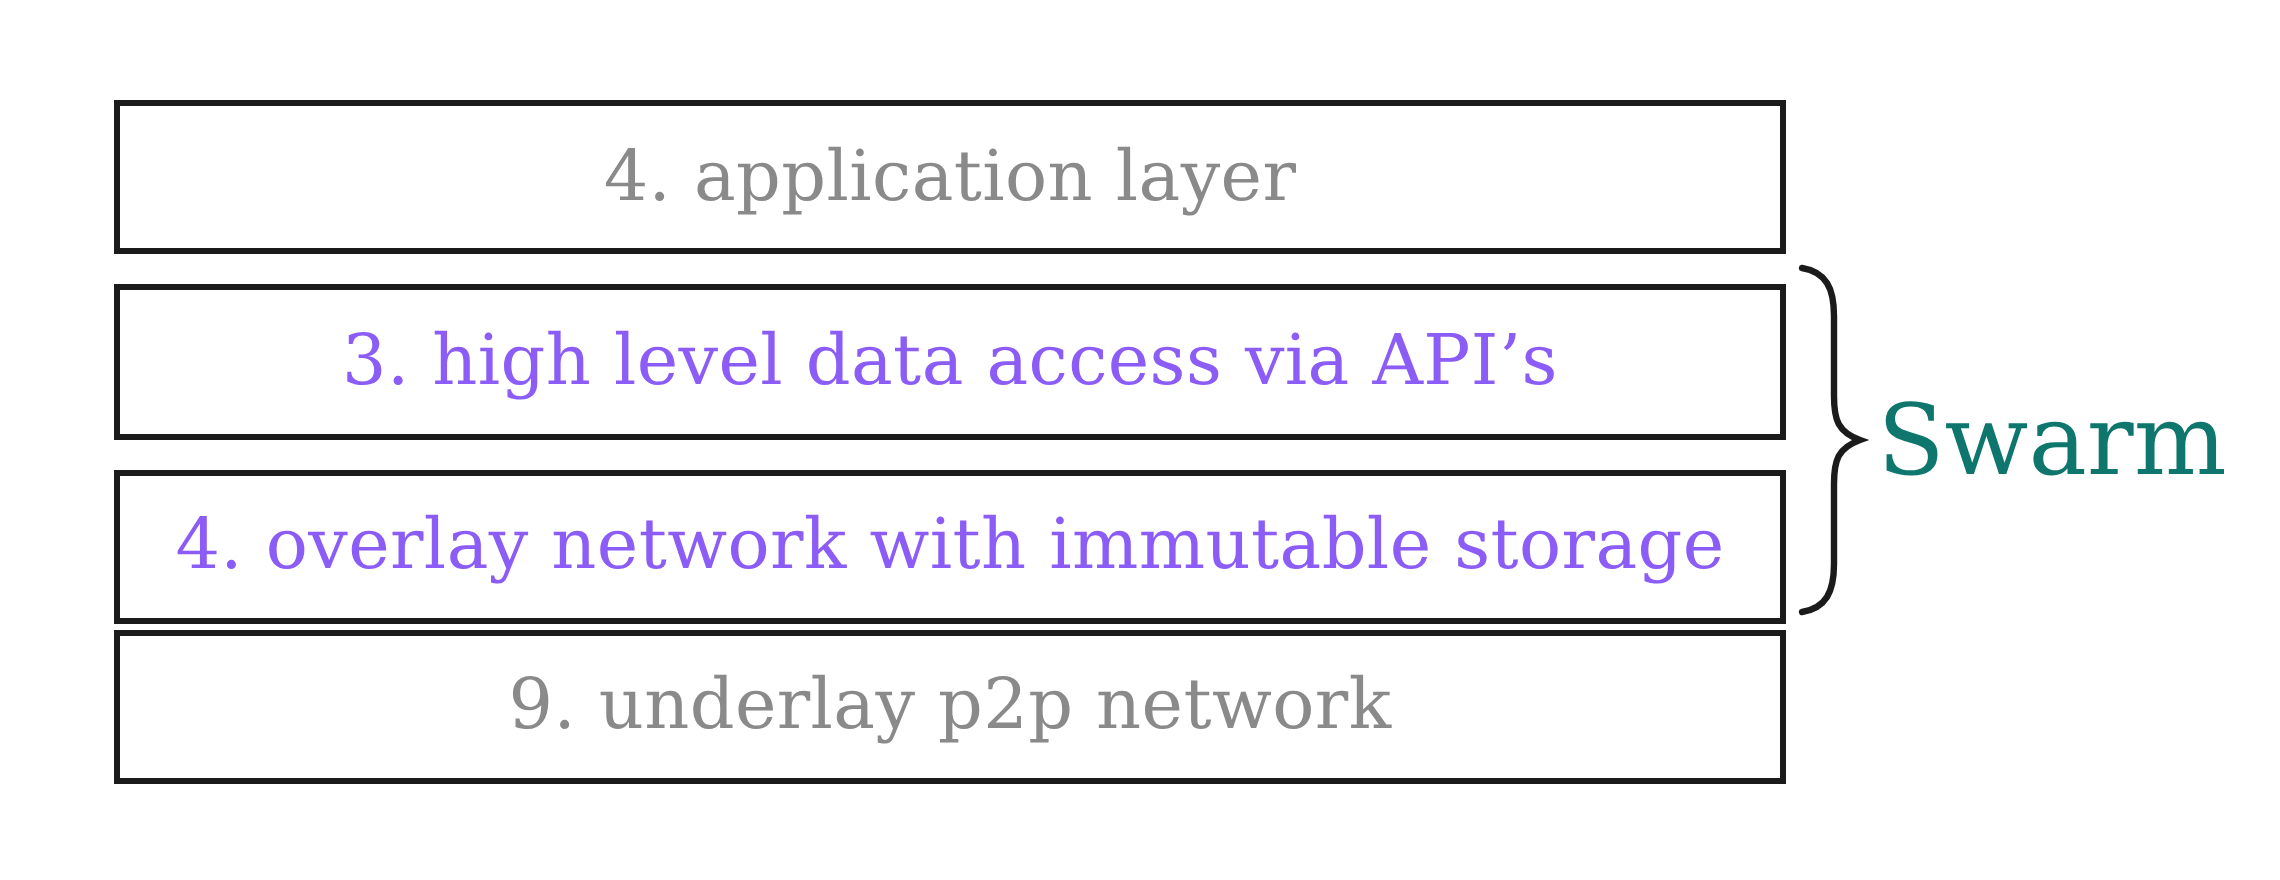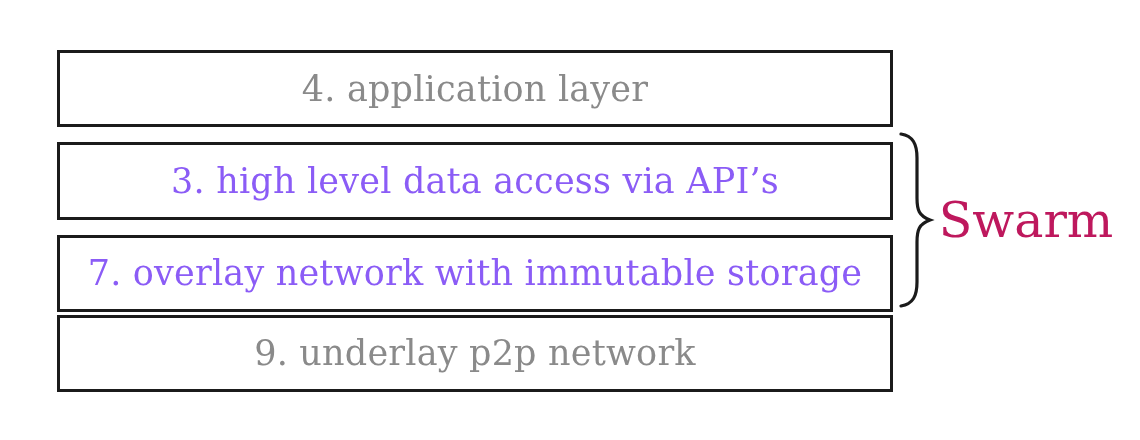--- a/index.html
+++ b/index.html
@@ -52,40 +52,40 @@
   .brace-caption {
     position: absolute;
     left: 936px;
     top: 131px;
     width: 180px;
     height: 178px;
     display: flex;
     flex-direction: row;
     align-items: center;
     justify-content: center;
-    color: #be185d;
+    color: #0f766e;
     font-size: 49px;
     line-height: 1.0;
     white-space: nowrap;
   }
 </style>
 </head>
 <body>
 
 <div class="canvas">
 
   <div class="stack">
     <div class="layer-row muted">
       <span>4. application layer</span>
     </div>
     <div class="layer-row strong">
       <span>3. high level data access via API’s</span>
     </div>
     <div class="layer-row strong">
-      <span>7. overlay network with immutable storage</span>
+      <span>4. overlay network with immutable storage</span>
     </div>
     <div class="layer-row muted">
       <span>9. underlay p2p network</span>
     </div>
   </div>
 
   <svg class="brace" viewBox="0 0 42 178" xmlns="http://www.w3.org/2000/svg">
     <path d="M 5,3
              C 17,5 21,13 21,27
              L 21,67

